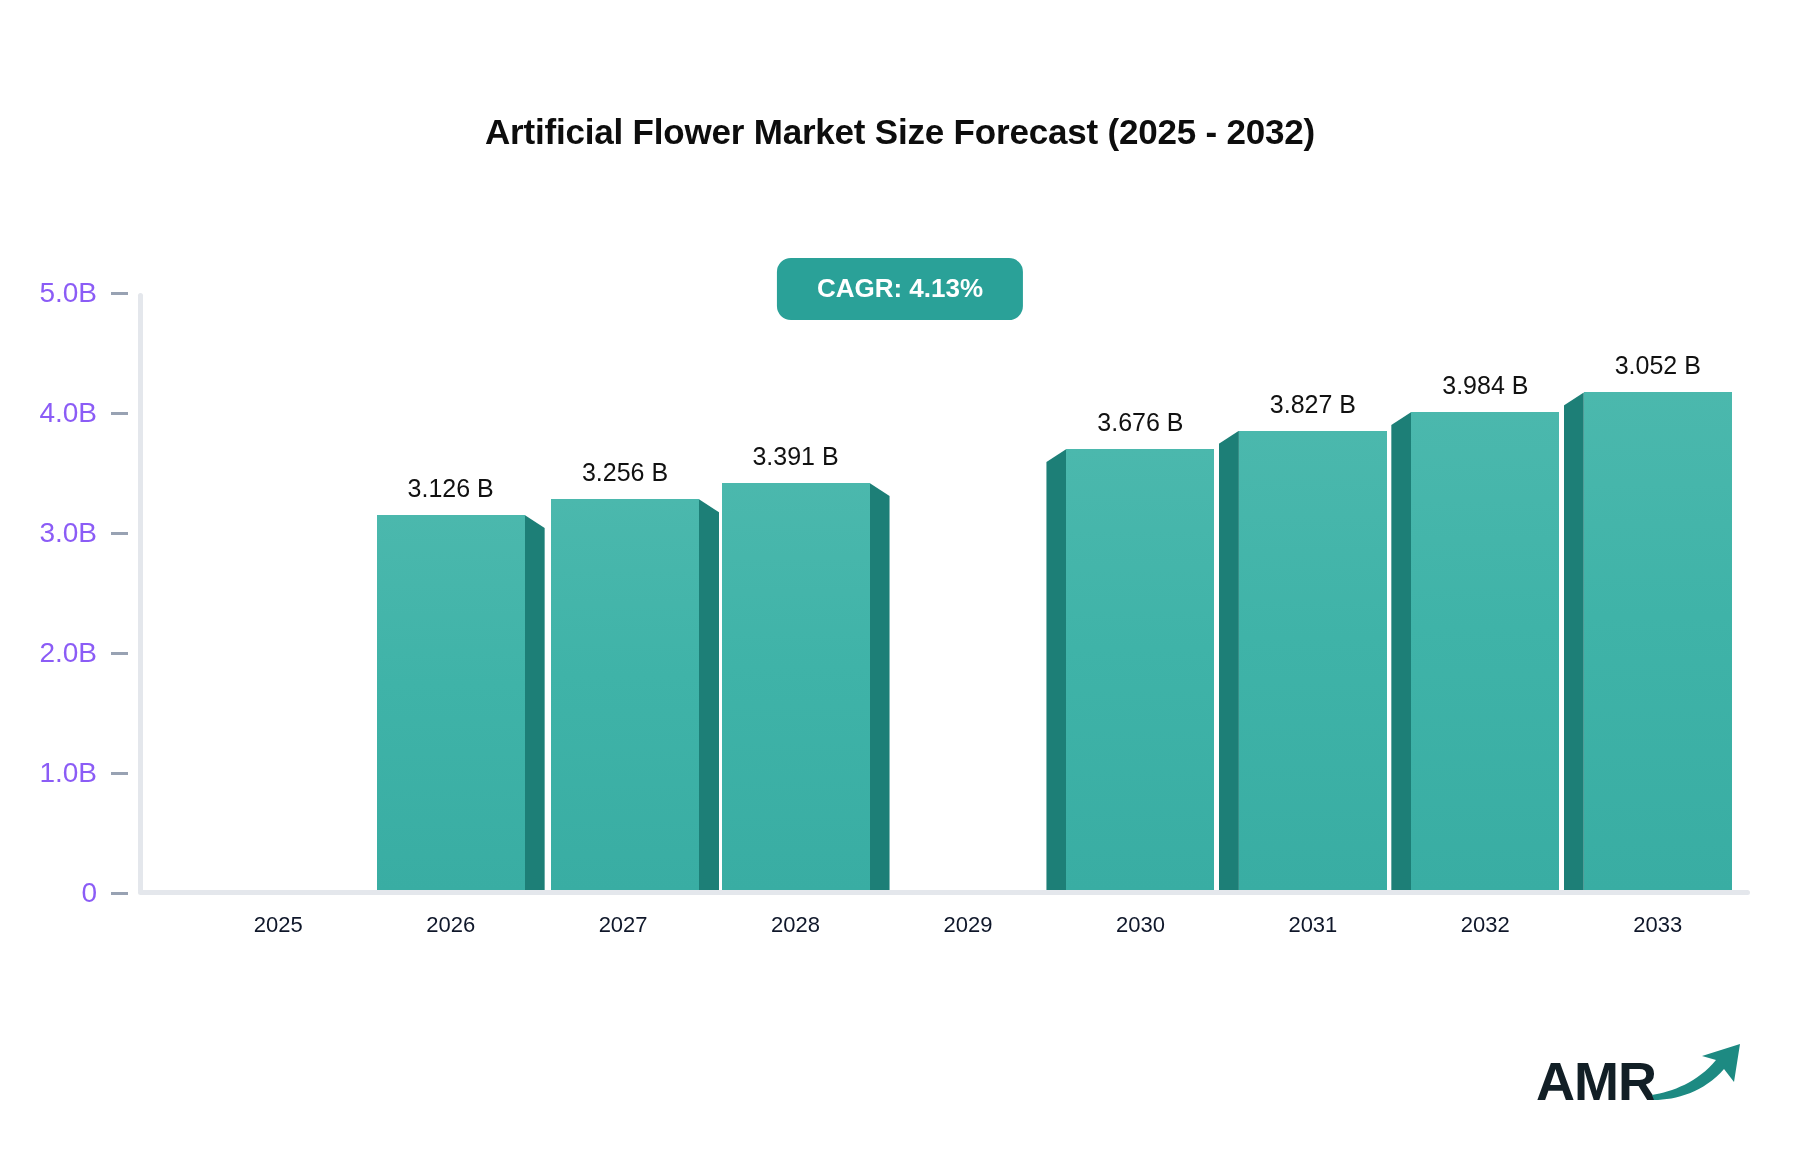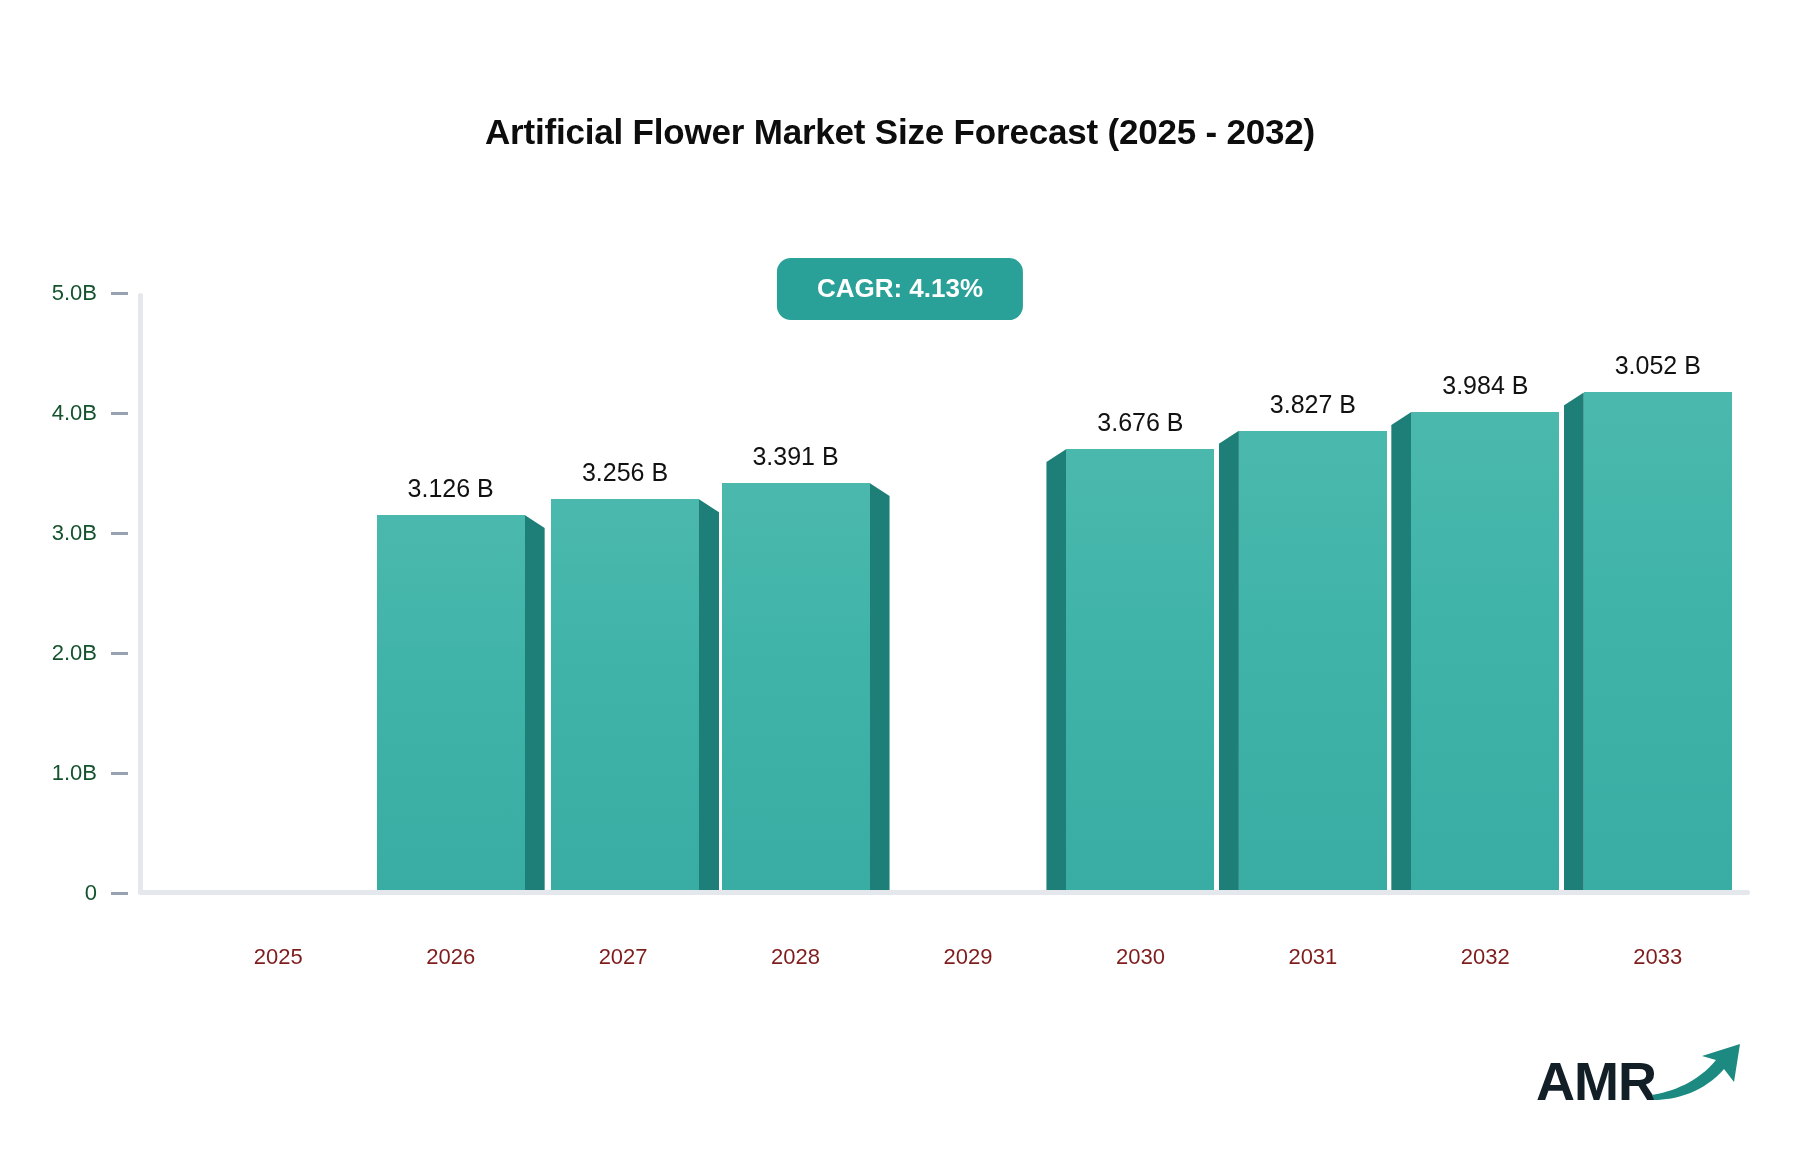--- a/index.html
+++ b/index.html
@@ -95,22 +95,22 @@
     right: 100%;
     transform: translateY(-50%);
     white-space: nowrap;
     display: flex;
     align-items: center;
     justify-content: flex-end;
     width: 120px;
     padding-right: 0px;
   }
   .y-tick-label {
-    font-size: 22px;
-    color: #14532d;
+    font-size: 28px;
+    color: #8b5cf6;
     font-weight: 500;
   }
   .y-tick-dash {
     display: inline-block;
     width: 17px;
     height: 3px;
     background: #98a2b3;
     margin-left: 14px;
     margin-right: 10px;
   }
@@ -181,24 +181,23 @@
     position: absolute;
     left: 138px;
     top: 912px;
     width: 1612px;
     height: 40px;
   }
   .x-label {
     position: absolute;
     transform: translateX(-50%);
     font-size: 22px;
-    color: #7f1d1d;
+    color: #0f172a;
     font-weight: 500;
     white-space: nowrap;
-    margin-top: 32px;
   }
 
   
   #amr-logo {
     position: absolute;
     right: 54px;
     bottom: 48px;
     display: flex;
     align-items: flex-end;
     gap: 0px;

